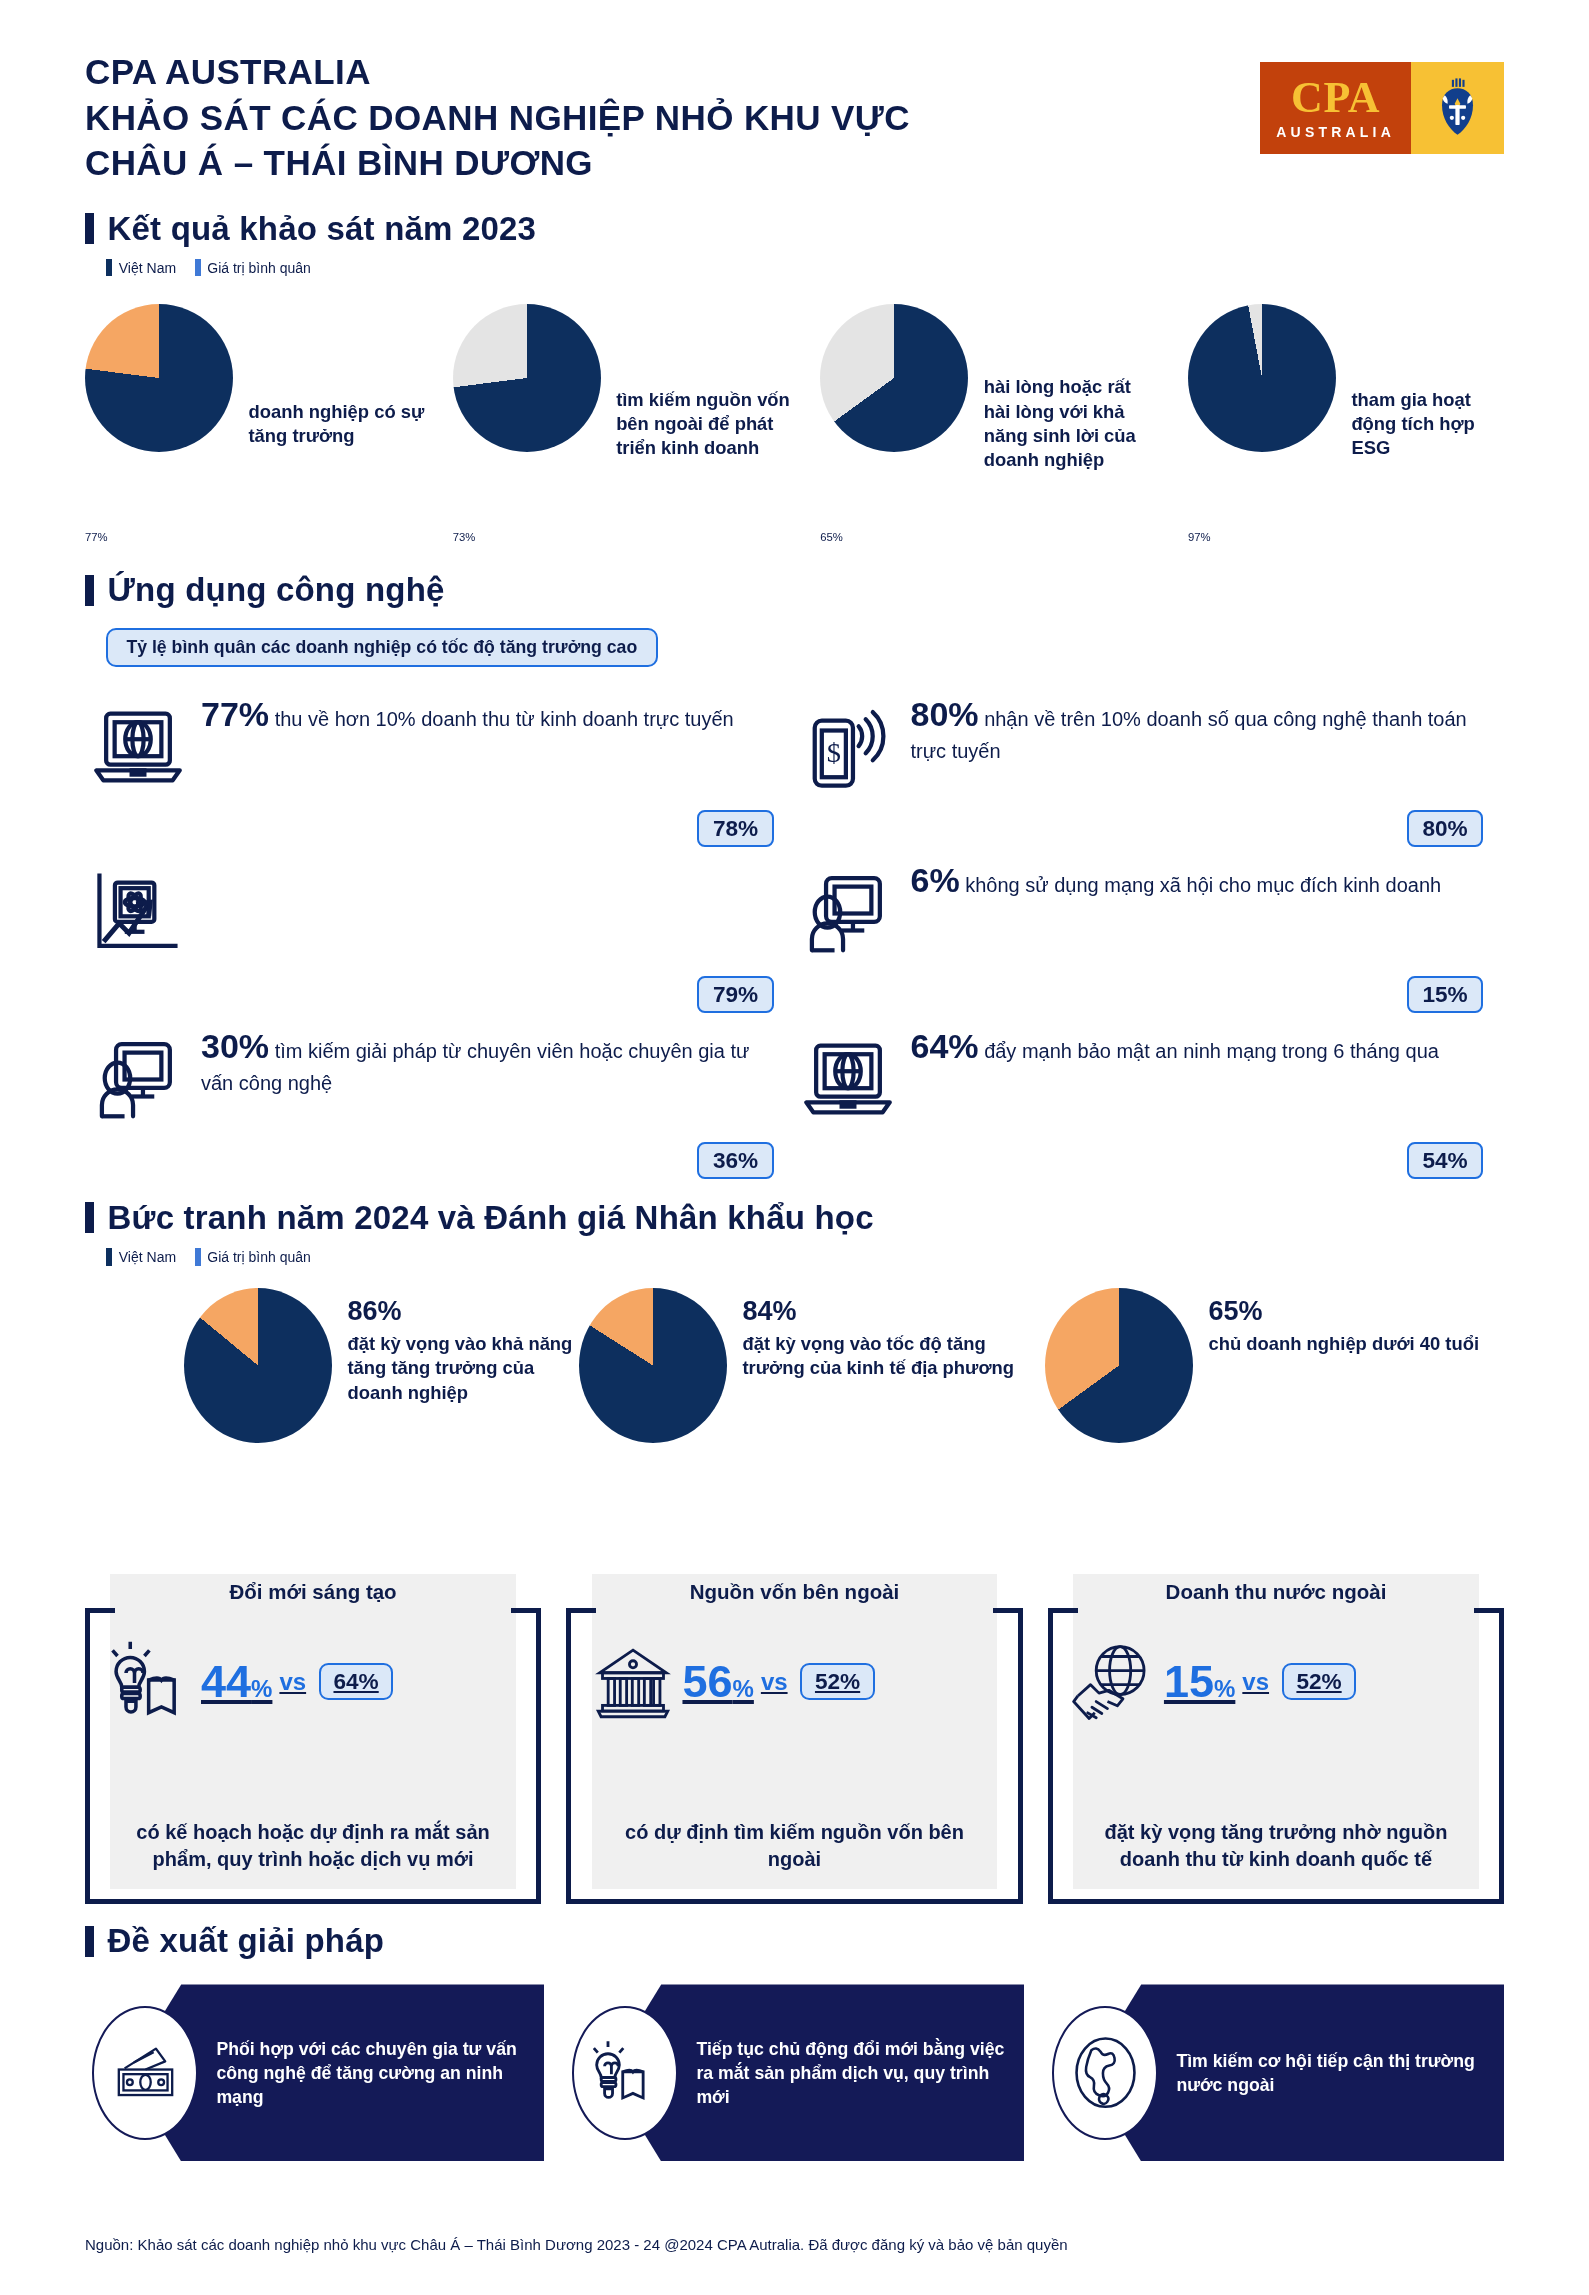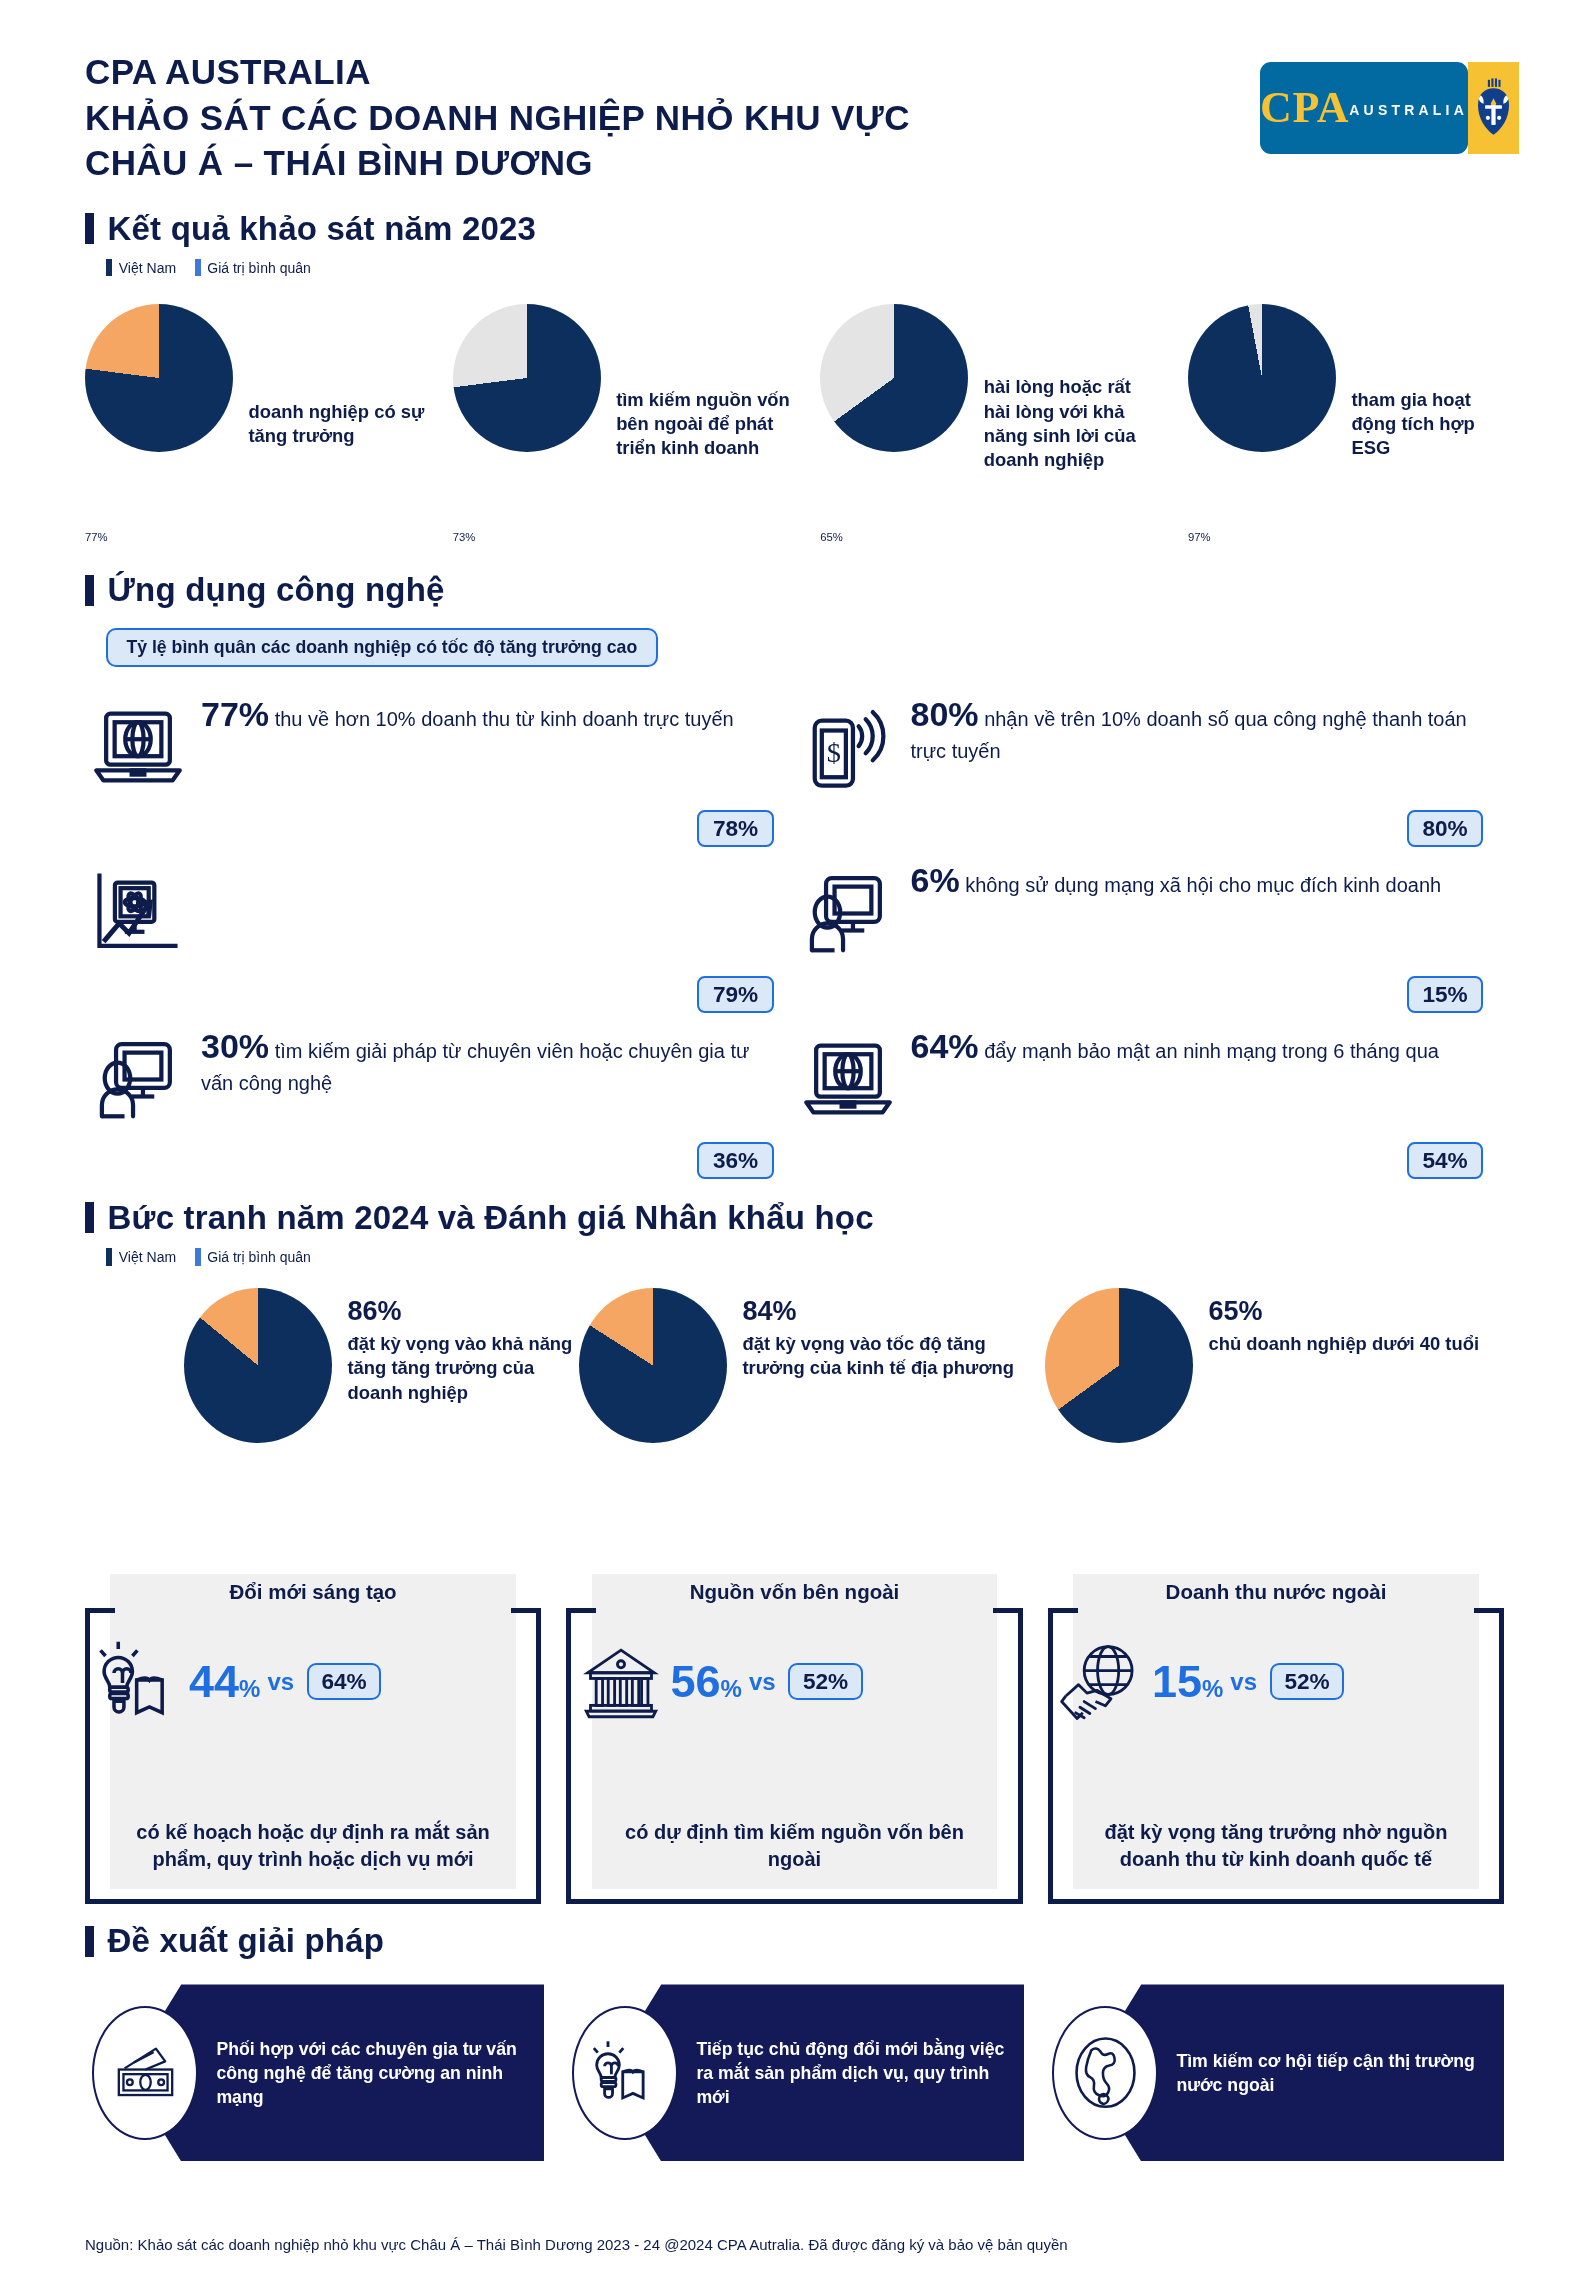--- a/index.html
+++ b/index.html
@@ -10,22 +10,22 @@
     color: #0d1c4b;
     position: relative;
     overflow: hidden;
   }
   .page { position: relative; width: 1589px; height: 2295px; padding: 0 85px; }
 
   
   .header { display: flex; justify-content: space-between; align-items: flex-start; padding-top: 49px; }
   .title { font-size: 35px; font-weight: bold; line-height: 1.30; letter-spacing: 0.4px; color: #0d1c4b; }
   .logo { display: flex; height: 92px; width: 244px; margin-top: 12.7px; }
-  .logo-blue { background: #0369a1; flex: 1 1 62%; display: flex; flex-direction: row;
-               align-items: center; justify-content: center; padding: 4.2px 0; border-radius: 11px; }
+  .logo-blue { background: #c2410c; flex: 1 1 62%; display: flex; flex-direction: column;
+               align-items: center; justify-content: center; padding: 4.2px 0; }
   .logo-cpa { color: #f7c134; font-family: "Liberation Serif", serif; font-size: 44px; font-weight: bold; line-height: 1; letter-spacing: 0.7px; }
   .logo-aus { color: #ffffff; font-size: 14px; font-weight: bold; letter-spacing: 4.2px; margin-top: 4.2px; }
   .logo-gold { background: #f7c134; flex: 1 1 38%; display: flex; align-items: center; justify-content: center; }
 
   
   .sec-head { display: flex; align-items: center; gap: 14px; }
   .sec-bar { width: 8.5px; height: 31px; background: #0d1c4b; display: inline-block; }
   .sec-title { font-size: 33px; font-weight: bold; color: #0d1c4b; letter-spacing: 0.2px; }
 
   .legend { display: flex; align-items: center; gap: 18.4px; margin: 11.3px 0 0 21px; }
@@ -74,21 +74,21 @@
     position: absolute; left: 0; right: 0; top: 39px; bottom: 0;
     border: 5px solid #0d1c4b; border-top: none;
   }
   .card-frame::before, .card-frame::after {
     content: ""; position: absolute; top: -5px; height: 5px; background: #0d1c4b;
   }
   .card-frame::before { left: -5px; width: 30px; }
   .card-frame::after { right: -5px; width: 30px; }
   .card-title { position: absolute; left: 0; right: 0; top: 5.7px; text-align: center;
                 font-size: 20.5px; font-weight: bold; line-height: 1.2; color: #0d1c4b; }
-  .card-mid { position: absolute; left: 12px; right: 25.4px; top: 65px; display: flex; align-items: center; }
+  .card-mid { position: absolute; left: 24px; right: 25.4px; top: 65px; display: flex; align-items: center; text-decoration: underline; }
   .card-icon { width: 85px; height: 85px; flex: none; display: flex; align-items: center; justify-content: center; }
   .card-num { font-size: 45px; font-weight: bold; color: #1f6fe0; line-height: 1; margin-left: 7px; }
   .card-num .sm { font-size: 24px; }
   .card-vs { font-size: 24px; font-weight: bold; color: #1f6fe0; margin-left: 7px; }
   .card-badge { margin-left: 12.7px; background: #dbe8f8; border: 2.1px solid #1f6fe0;
                 border-radius: 9.2px; padding: 3.5px 12.7px; font-size: 22.6px; font-weight: bold; color: #0d1c4b; }
   .card-foot { position: absolute; left: 31px; right: 31px; bottom: 31px; text-align: center;
                font-size: 20px; line-height: 1.34; font-weight: bold; color: #0d1c4b; }
 
   

